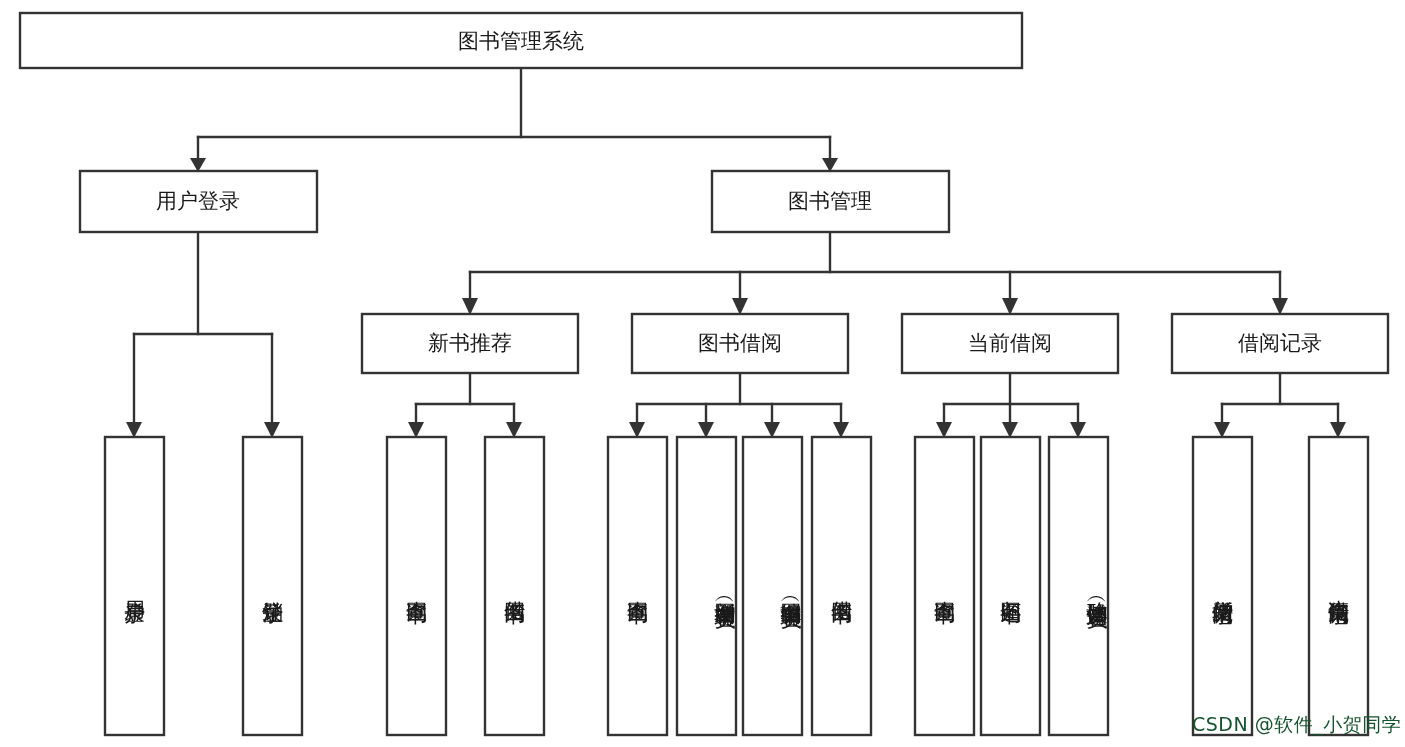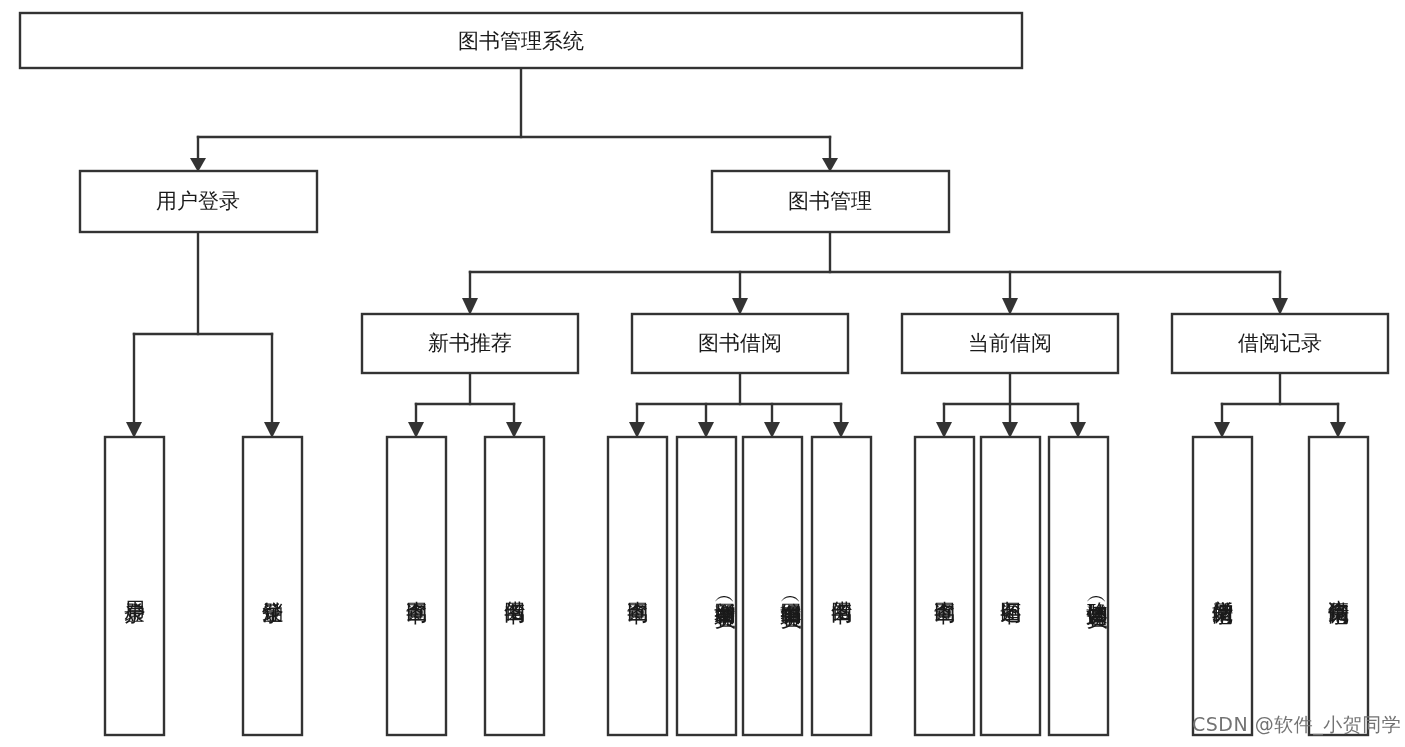--- a/index.html
+++ b/index.html
@@ -64,21 +64,21 @@
     white-space: nowrap;
     pointer-events: none;
   }
   .leaf-label.center-v {
     align-items: center;
   }
   .watermark {
     position: absolute;
     font-family: "DejaVu Sans", "Liberation Sans", sans-serif;
     font-size: 19px;
-    color: #737373;
+    color: #14532d;
     white-space: nowrap;
     letter-spacing: 0.5px;
   }
 </style>
 </head>
 <body>
 
 <div id="diagram-root">
 
   <svg id="tree-svg" viewBox="0 0 1405 747">

